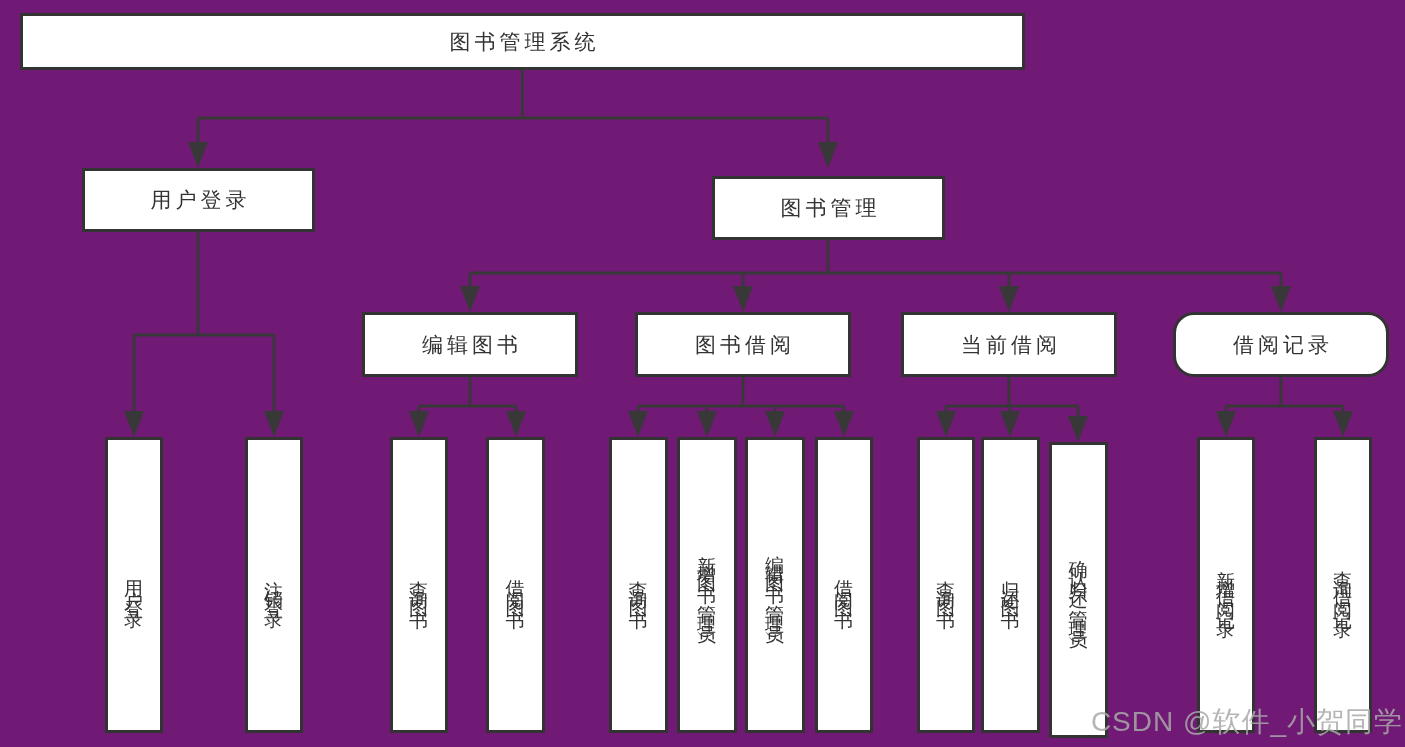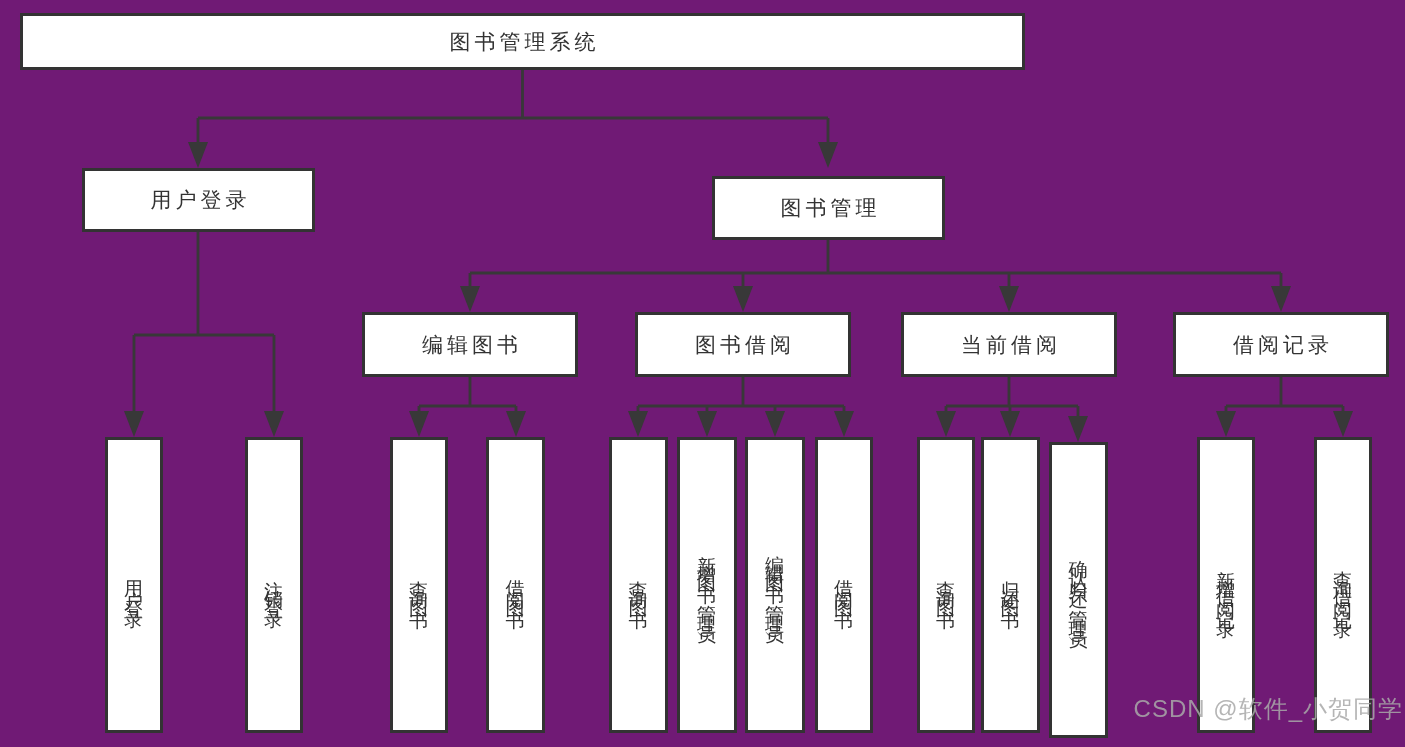--- a/index.html
+++ b/index.html
@@ -30,22 +30,22 @@
     writing-mode:vertical-rl;
     text-orientation:mixed;
     font-size:19px;
     letter-spacing:10px;
     font-weight:500;
     line-height:1;
     white-space:nowrap;
   }
   .watermark{
     position:absolute;
-    right:2px;bottom:22px;
-    font-size:24px;
+    right:2px;bottom:6px;
+    font-size:28px;
     color:#a9a9a9;
     opacity:0.85;
     letter-spacing:1px;
     white-space:nowrap;
     z-index:5;
   }
 </style>
 </head>
 <body>
 
@@ -111,21 +111,21 @@
 
   <div class="node" style="left:362px;top:312px;width:216px;height:65px;">
     <span class="hlabel">编辑图书</span>
   </div>
   <div class="node" style="left:901px;top:312px;width:216px;height:65px;">
     <span class="hlabel">当前借阅</span>
   </div>
   <div class="node" style="left:635px;top:312px;width:216px;height:65px;">
     <span class="hlabel">图书借阅</span>
   </div>
-  <div class="node" style="left:1173px;top:312px;width:216px;height:65px;">
+  <div class="node" style="left:1173px;top:312px;width:216px;height:65px;border-radius:21px;">
     <span class="hlabel">借阅记录</span>
   </div>
 
   <div class="node" style="left:105px;top:437px;width:58px;height:296px;">
     <span class="vlabel">用户登录</span>
   </div>
   <div class="node" style="left:245px;top:437px;width:58px;height:296px;">
     <span class="vlabel">注销登录</span>
   </div>
 

